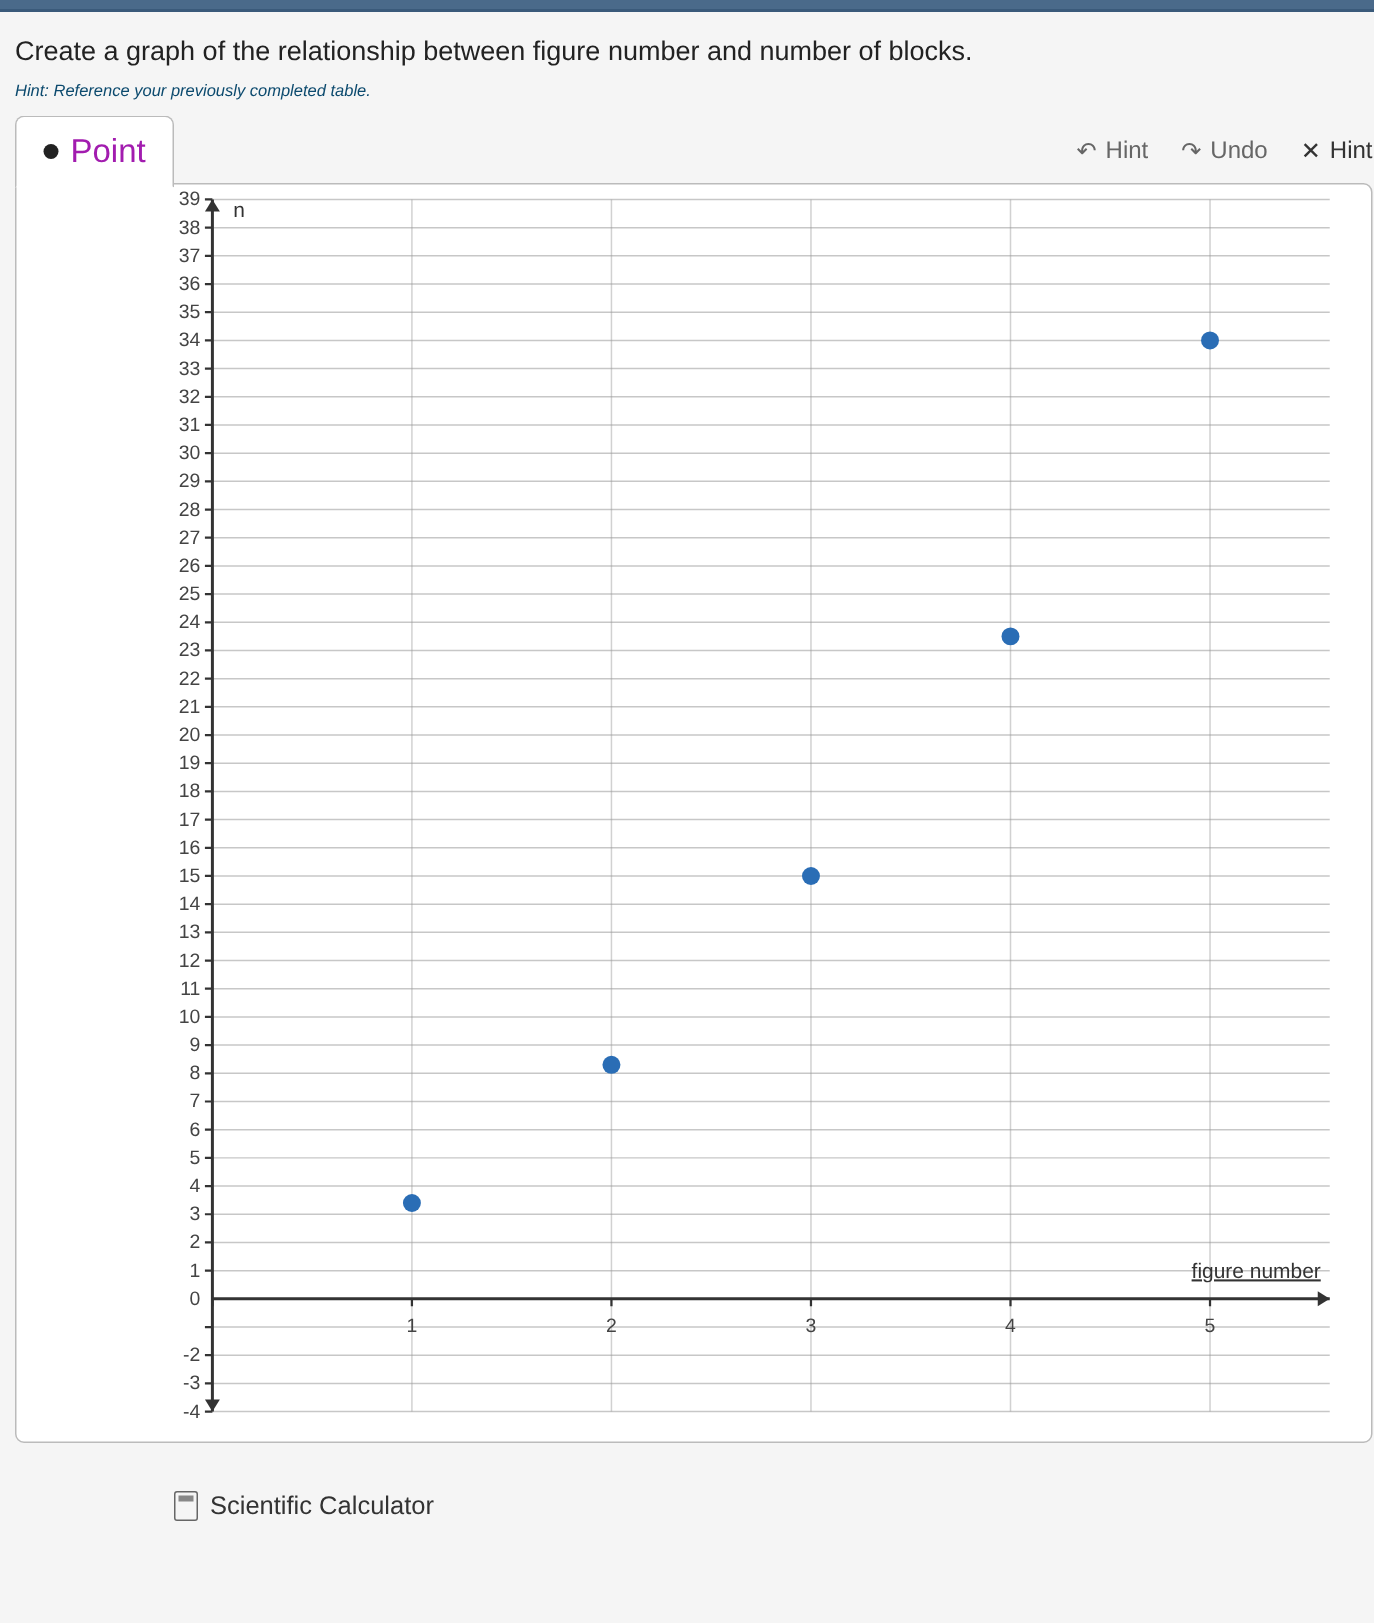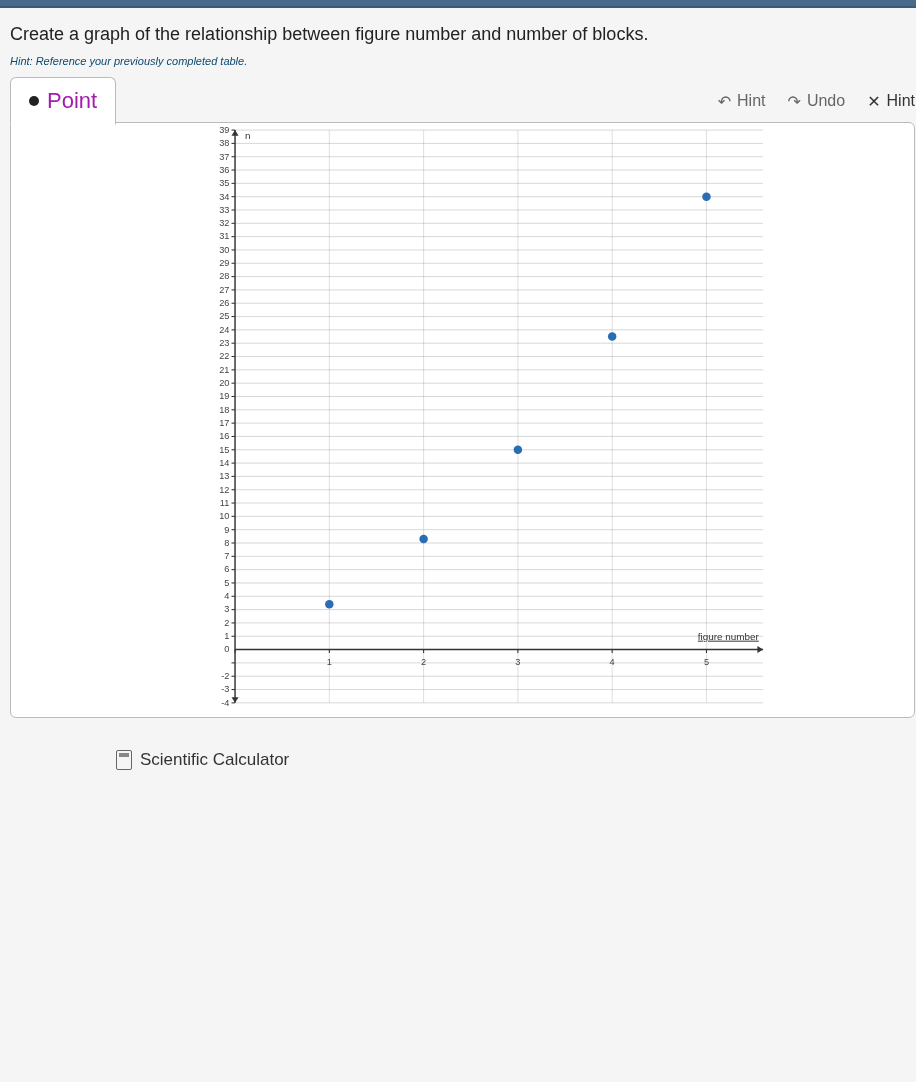--- a/index.html
+++ b/index.html
@@ -68,21 +68,21 @@
     align-items: center;
     gap: 6px;
     cursor: pointer;
   }
   .action.reset { color: #333; }
   .chart-box {
     border: 1px solid #bbb;
     background: #fff;
     border-radius: 0 6px 6px 6px;
     position: relative;
-    height: 596px;
+    height: 840px;
     margin-top: -1px;
     z-index: 1;
   }
   .chart-svg { width: 100%; height: 100%; }
   .grid-line { stroke: #999; stroke-width: 1; }
   .tick-label { font-size: 13px; fill: #444; font-family: Arial; }
   .axis-line { stroke: #333; stroke-width: 2; }
   .data-point { fill: #2a6db5; }
   .axis-title { font-size: 14px; fill: #333; font-family: Arial; }
   .footer-row {

